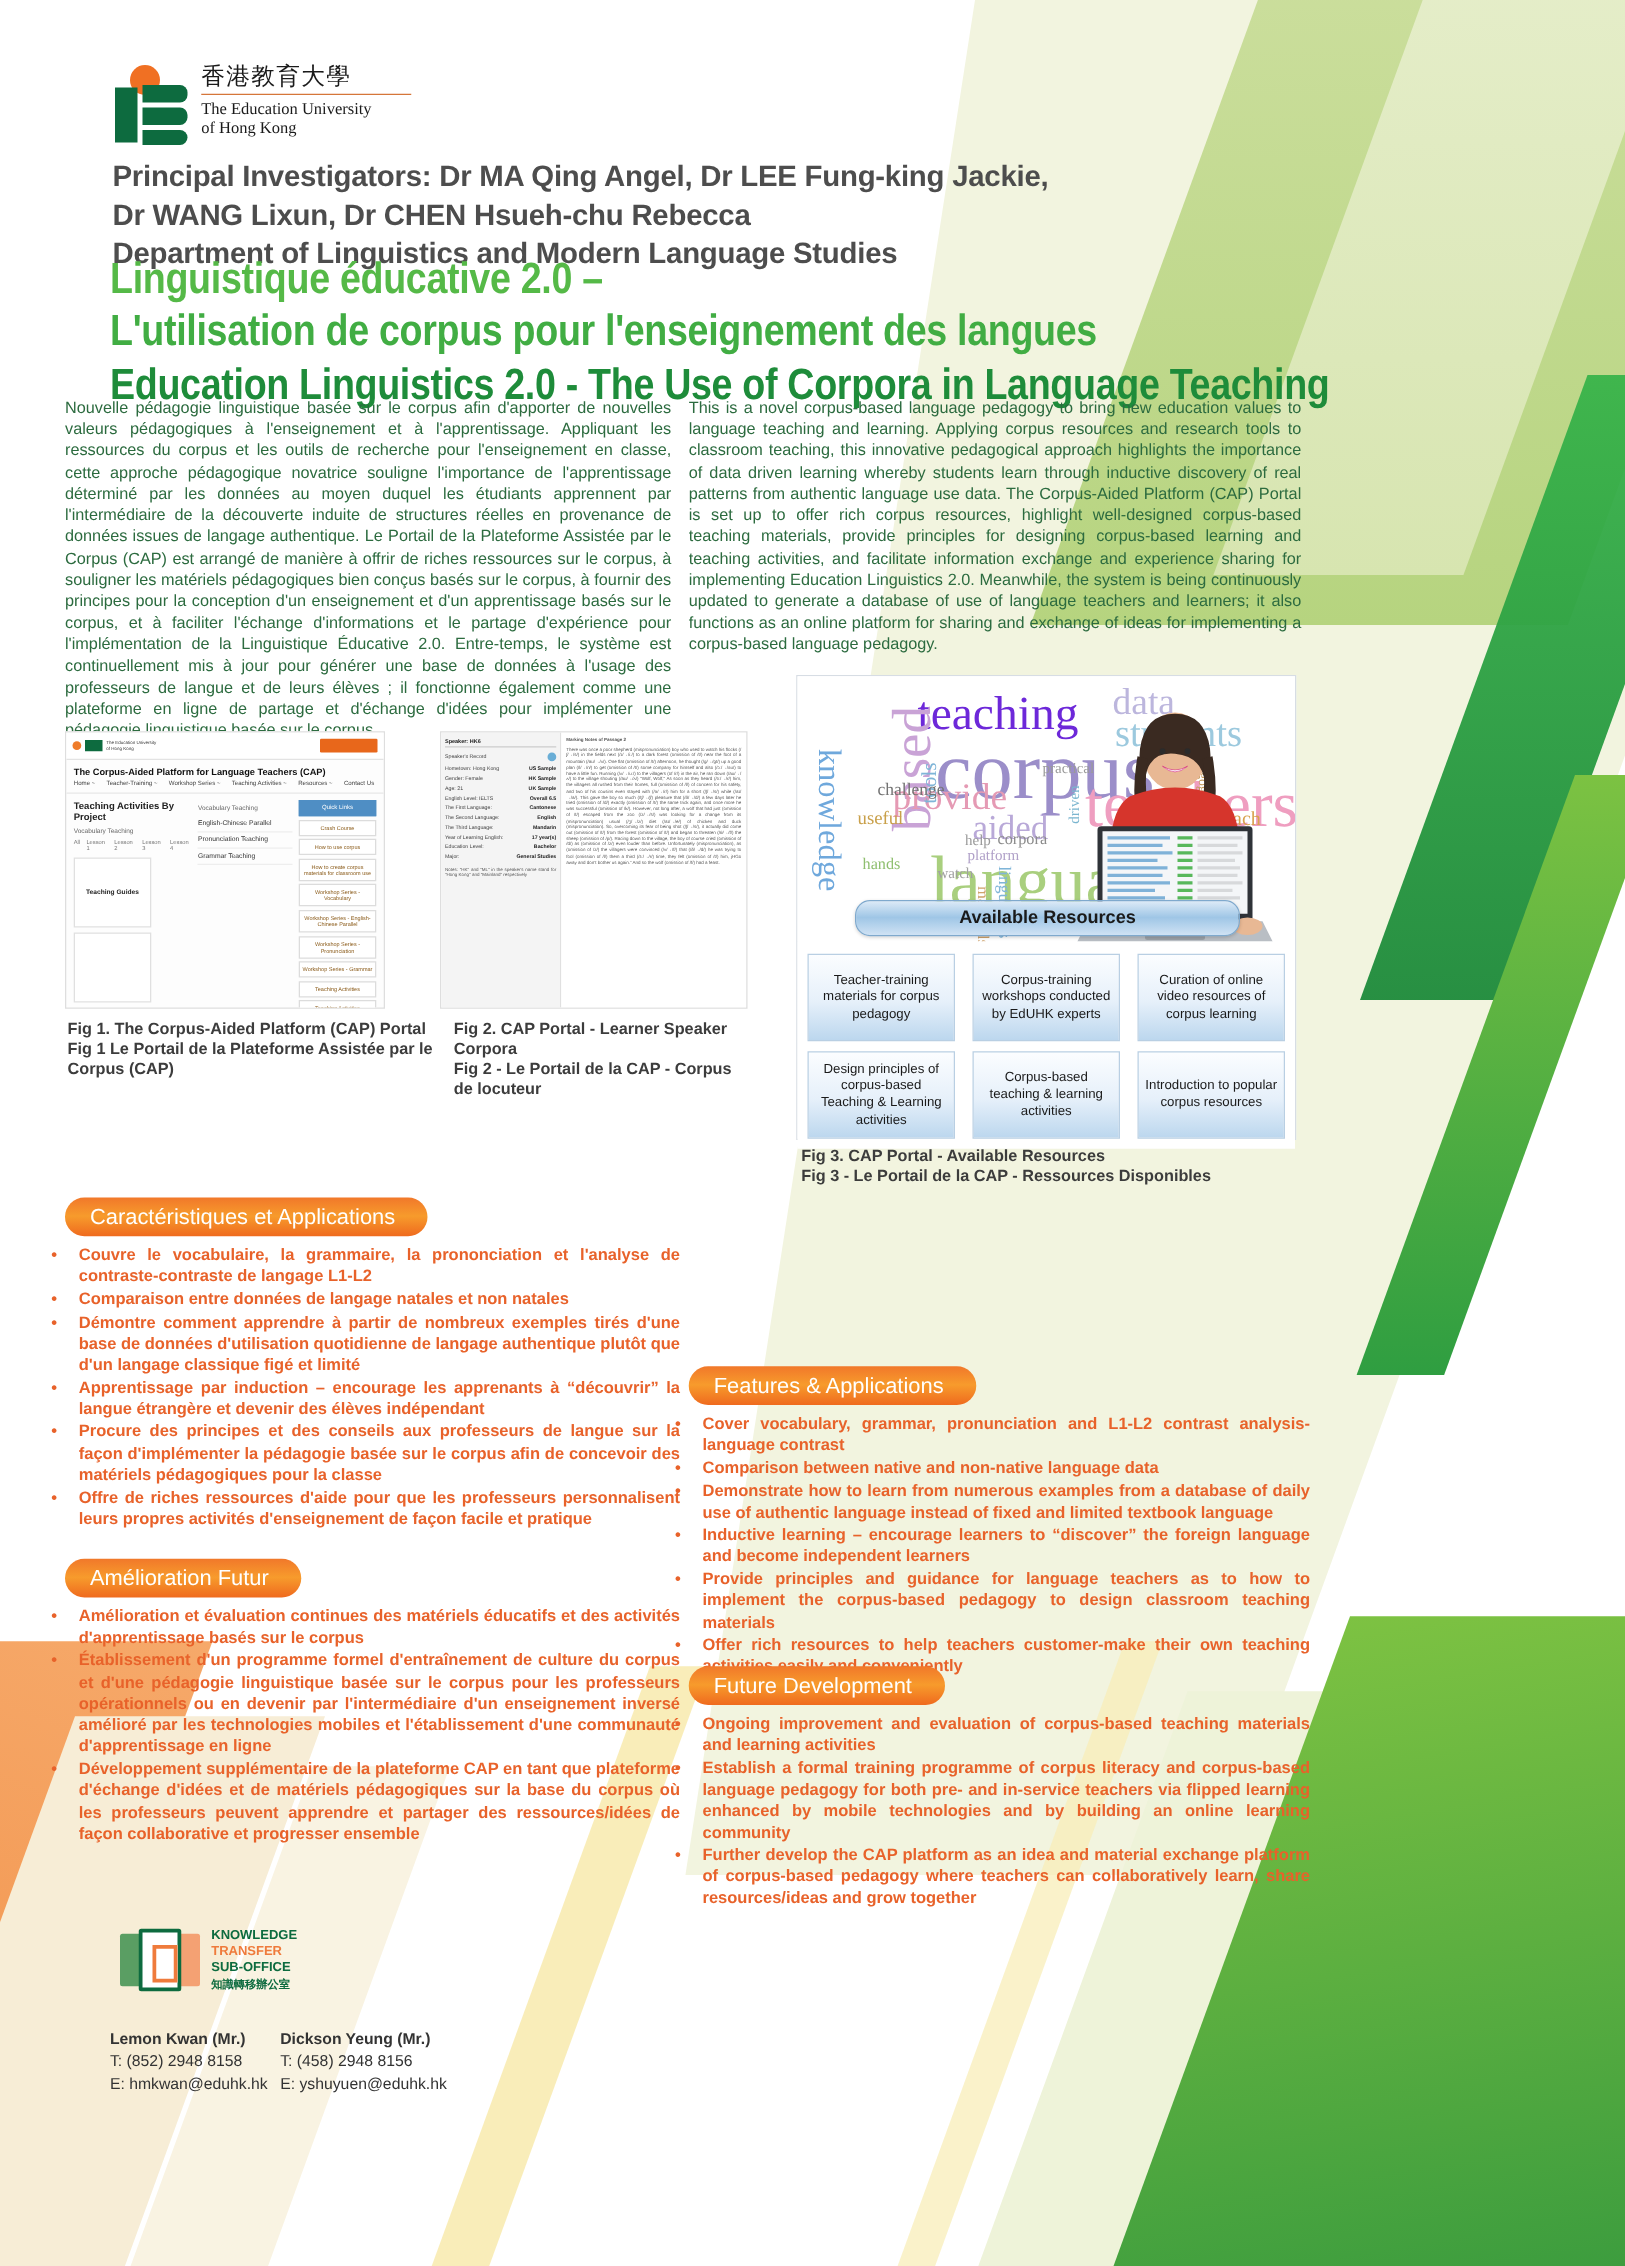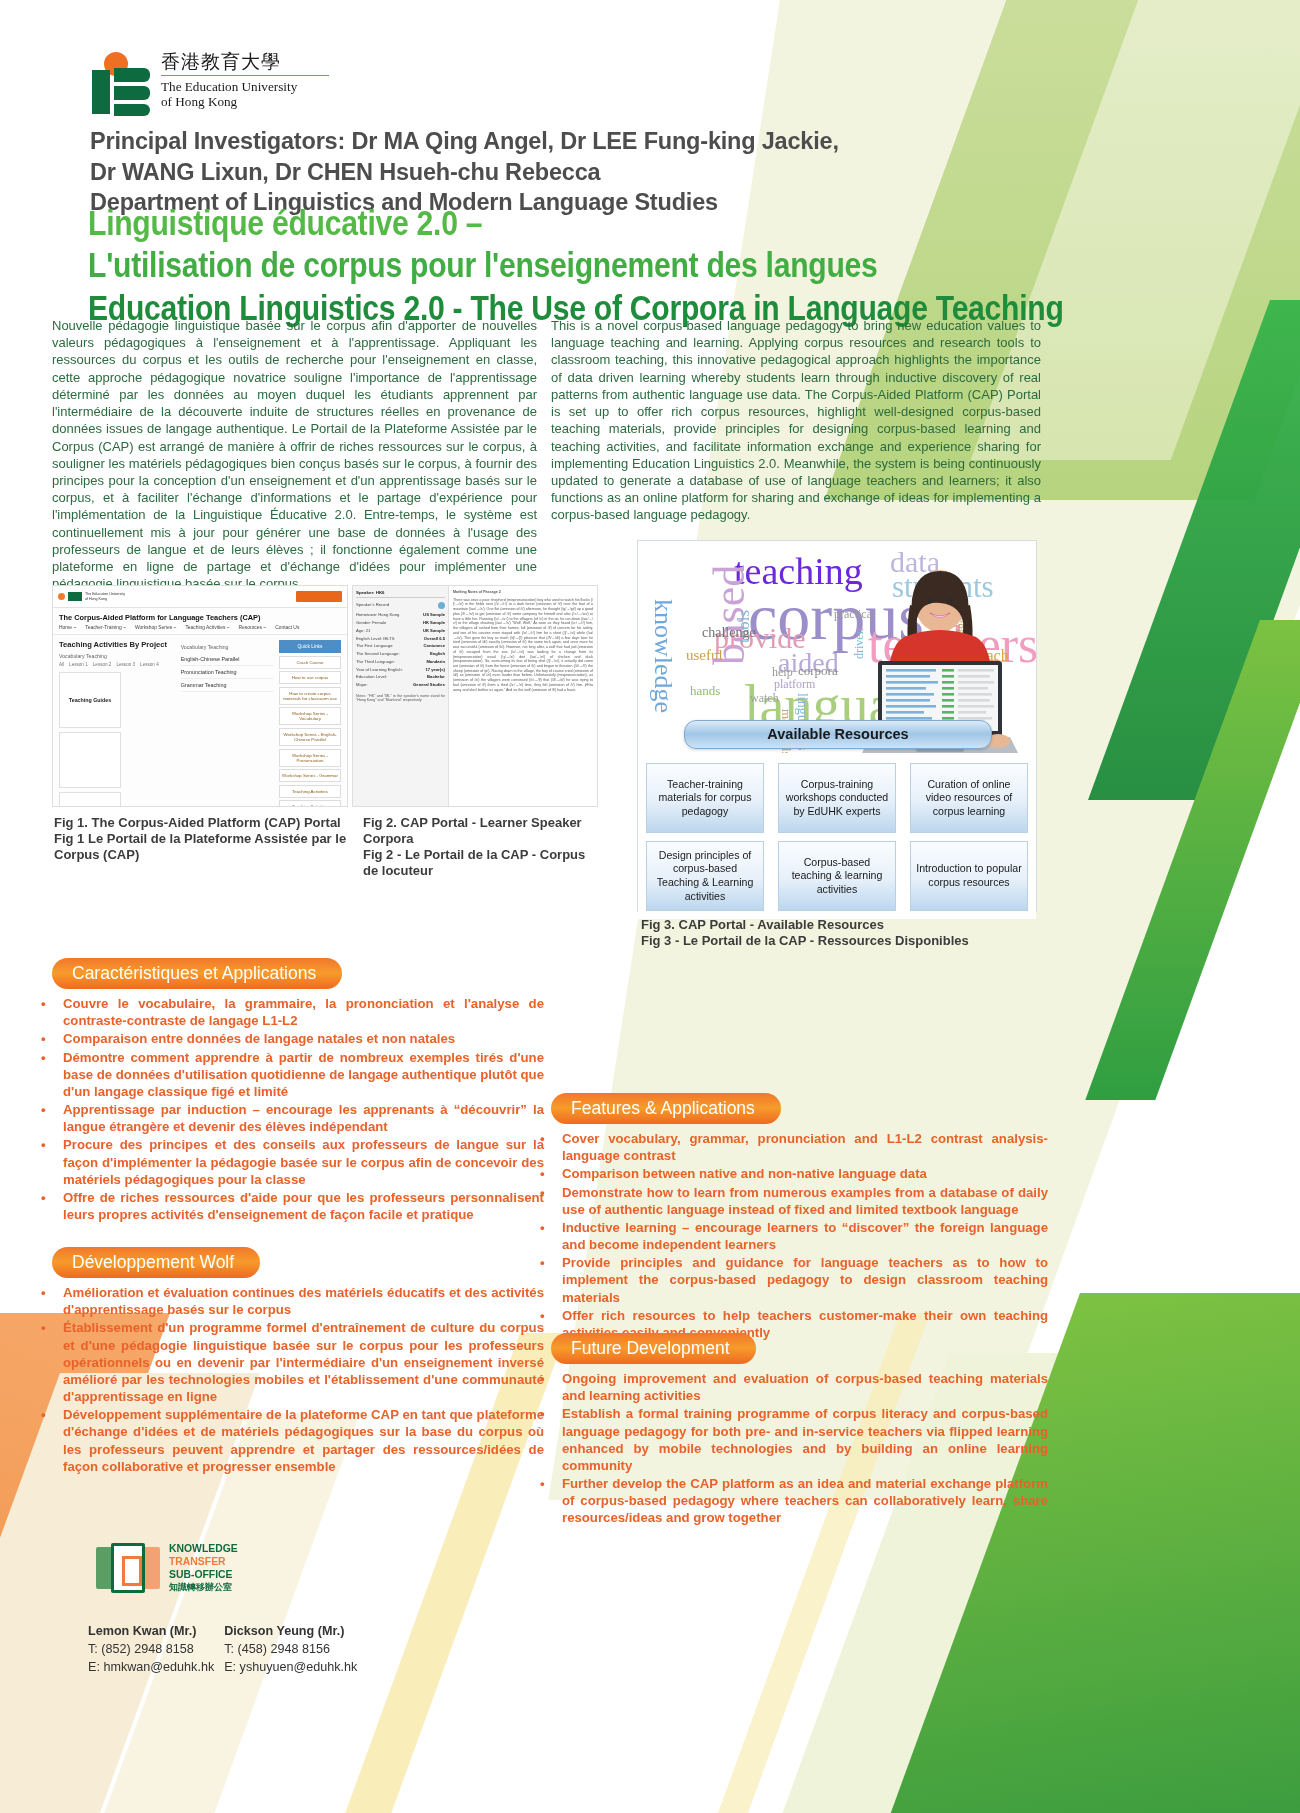--- a/index.html
+++ b/index.html
@@ -151,21 +151,21 @@
     font-size: 13.0px;
     line-height: 1.325;
     color: #2c6b3f;
     text-align: justify;
     hyphens: auto;
   }
 
   
   .fig1 {
     position: absolute; top: 585px; left: 52px;
-    width: 296px; height: 222px;
+    width: 256px; height: 222px;
     background: #fdfdfd; border: 1px solid #dedede;
     overflow: hidden;
   }
   .fig1b {
     position: absolute; top: 585px; left: 352px;
     width: 246px; height: 222px;
     background: #fdfdfd; border: 1px solid #dedede;
     overflow: hidden;
   }
   .shot-head { height: 22px; background: #fff; border-bottom: 1px solid #e3e3e3;
@@ -591,21 +591,21 @@
       <div class="bullet"><span class="dot">•</span><span>Couvre le vocabulaire, la grammaire, la prononciation et l'analyse de contraste-contraste de langage L1-L2</span></div>
       <div class="bullet"><span class="dot">•</span><span>Comparaison entre données de langage natales et non natales</span></div>
       <div class="bullet"><span class="dot">•</span><span>Démontre comment apprendre à partir de nombreux exemples tirés d'une base de données d'utilisation quotidienne de langage authentique plutôt que d'un langage classique figé et limité</span></div>
       <div class="bullet"><span class="dot">•</span><span>Apprentissage par induction – encourage les apprenants à “découvrir” la langue étrangère et devenir des élèves indépendant</span></div>
       <div class="bullet"><span class="dot">•</span><span>Procure des principes et des conseils aux professeurs de langue sur la façon d'implémenter la pédagogie basée sur le corpus afin de concevoir des matériels pédagogiques pour la classe</span></div>
       <div class="bullet"><span class="dot">•</span><span>Offre de riches ressources d'aide pour que les professeurs personnalisent leurs propres activités d'enseignement de façon facile et pratique</span></div>
     </div>
   </div>
 
   <div class="sect sec-fr-fut">
-    <div class="pill">Développement Wolf</div>
+    <div class="pill">Amélioration Futur</div>
     <div class="bullets">
       <div class="bullet"><span class="dot">•</span><span>Amélioration et évaluation continues des matériels éducatifs et des activités d'apprentissage basés sur le corpus</span></div>
       <div class="bullet"><span class="dot">•</span><span>Établissement d'un programme formel d'entraînement de culture du corpus et d'une pédagogie linguistique basée sur le corpus pour les professeurs opérationnels ou en devenir par l'intermédiaire d'un enseignement inversé amélioré par les technologies mobiles et l'établissement d'une communauté d'apprentissage en ligne</span></div>
       <div class="bullet"><span class="dot">•</span><span>Développement supplémentaire de la plateforme CAP en tant que plateforme d'échange d'idées et de matériels pédagogiques sur la base du corpus où les professeurs peuvent apprendre et partager des ressources/idées de façon collaborative et progresser ensemble</span></div>
     </div>
   </div>
 
   <div class="sect sec-en-feat">
     <div class="pill">Features &amp; Applications</div>
     <div class="bullets">

